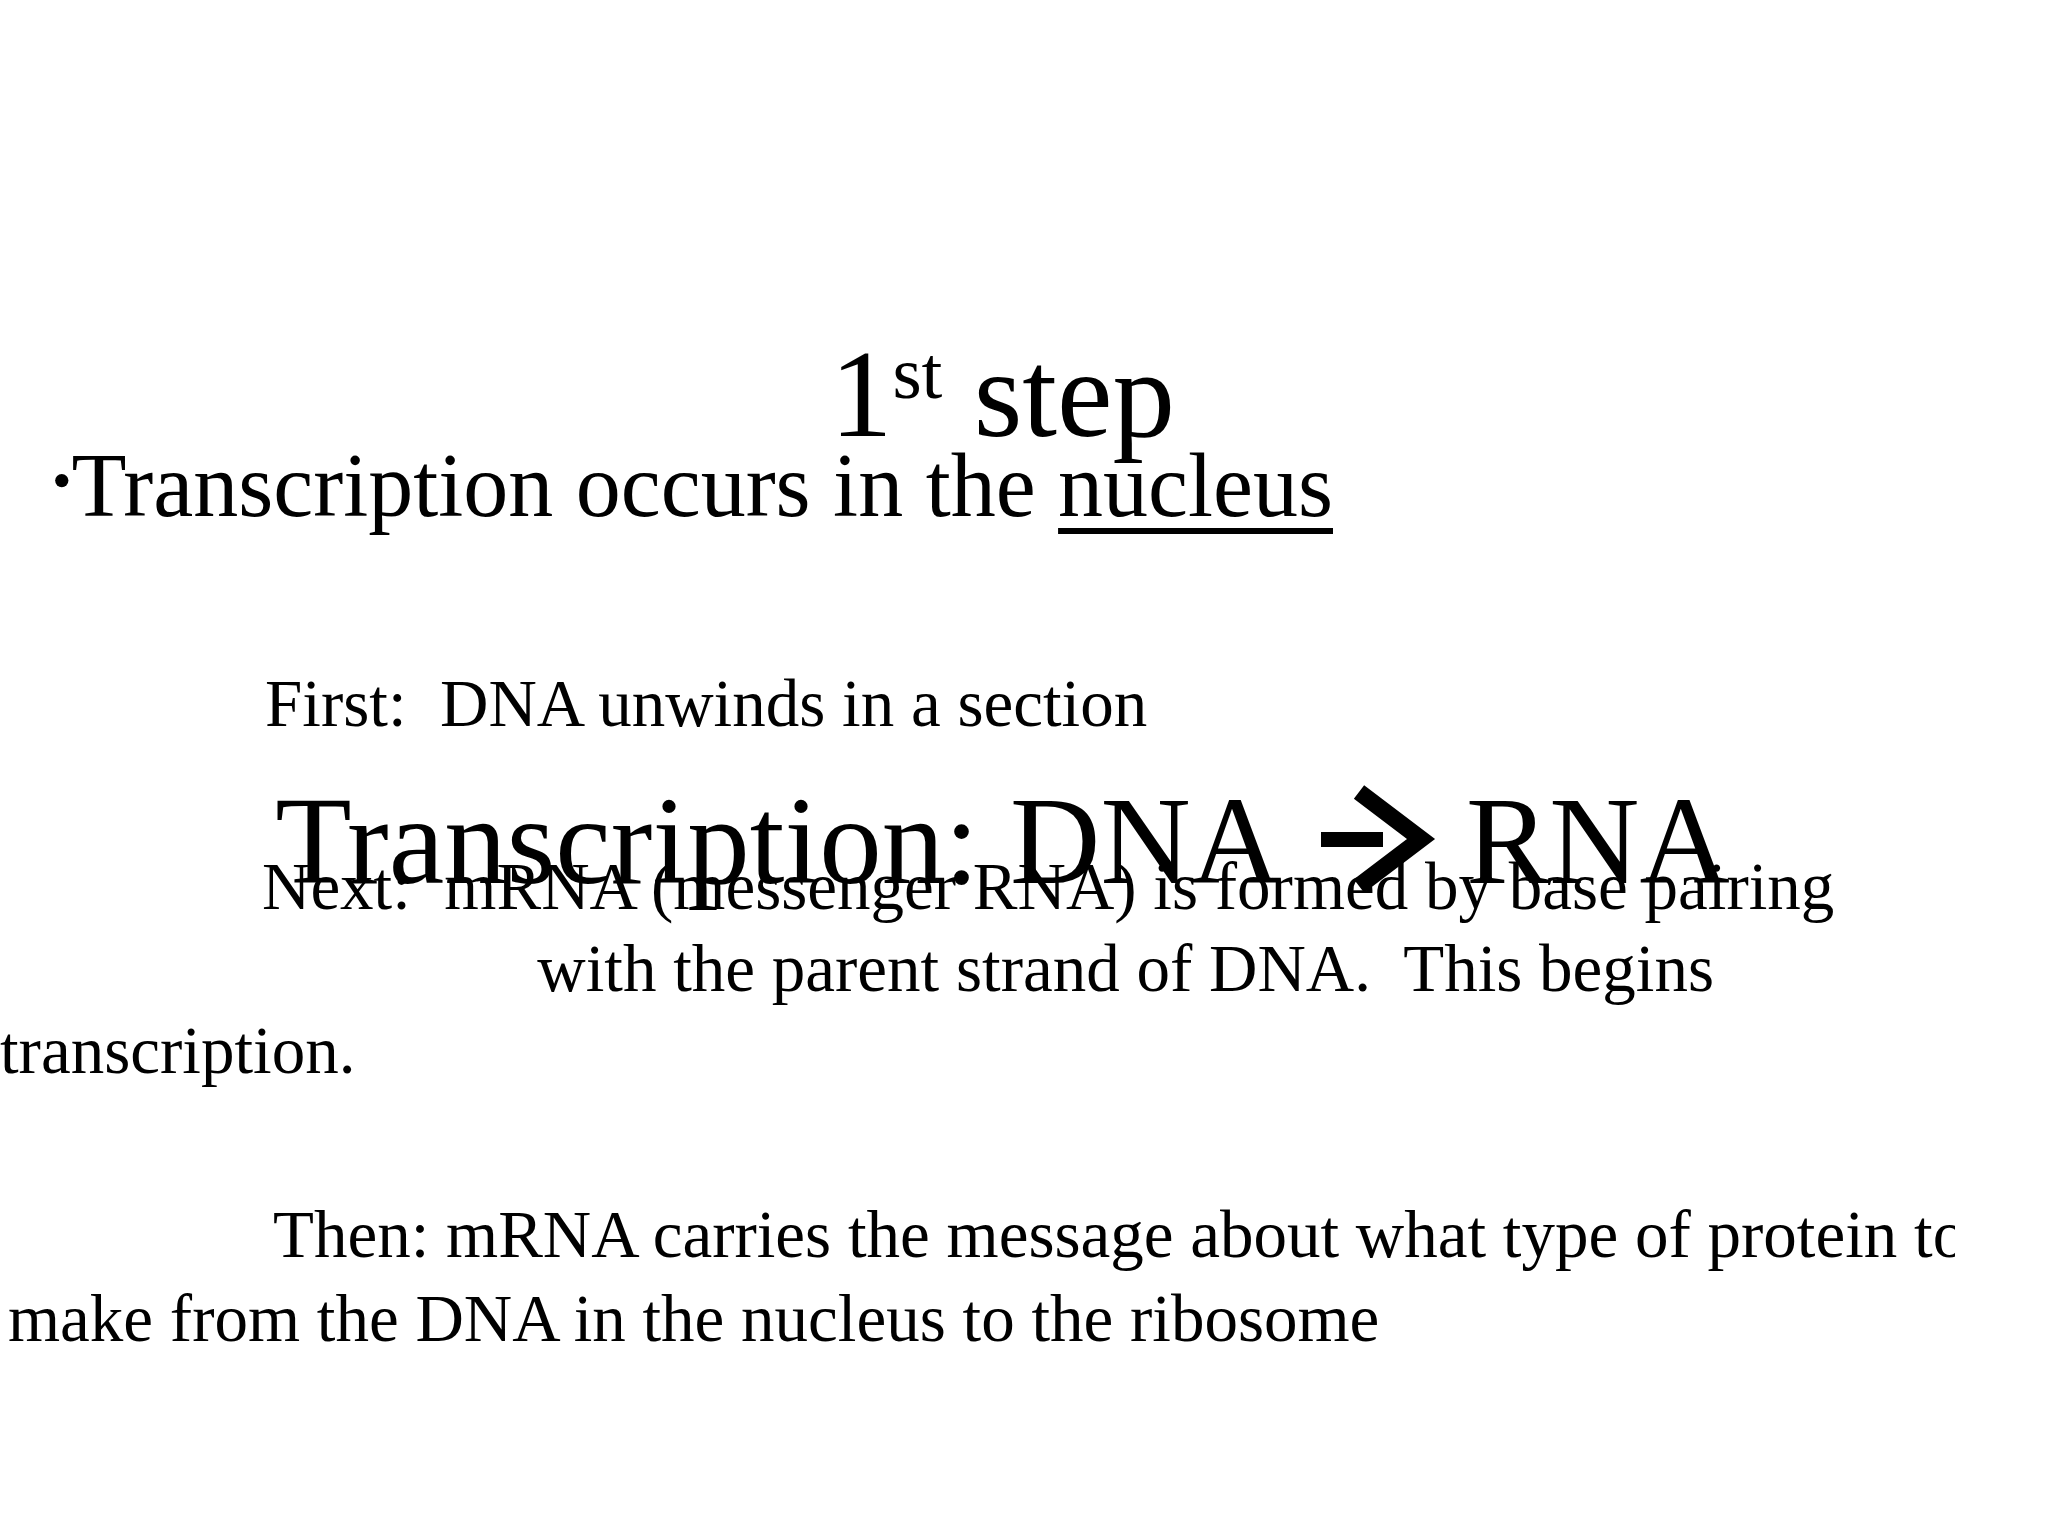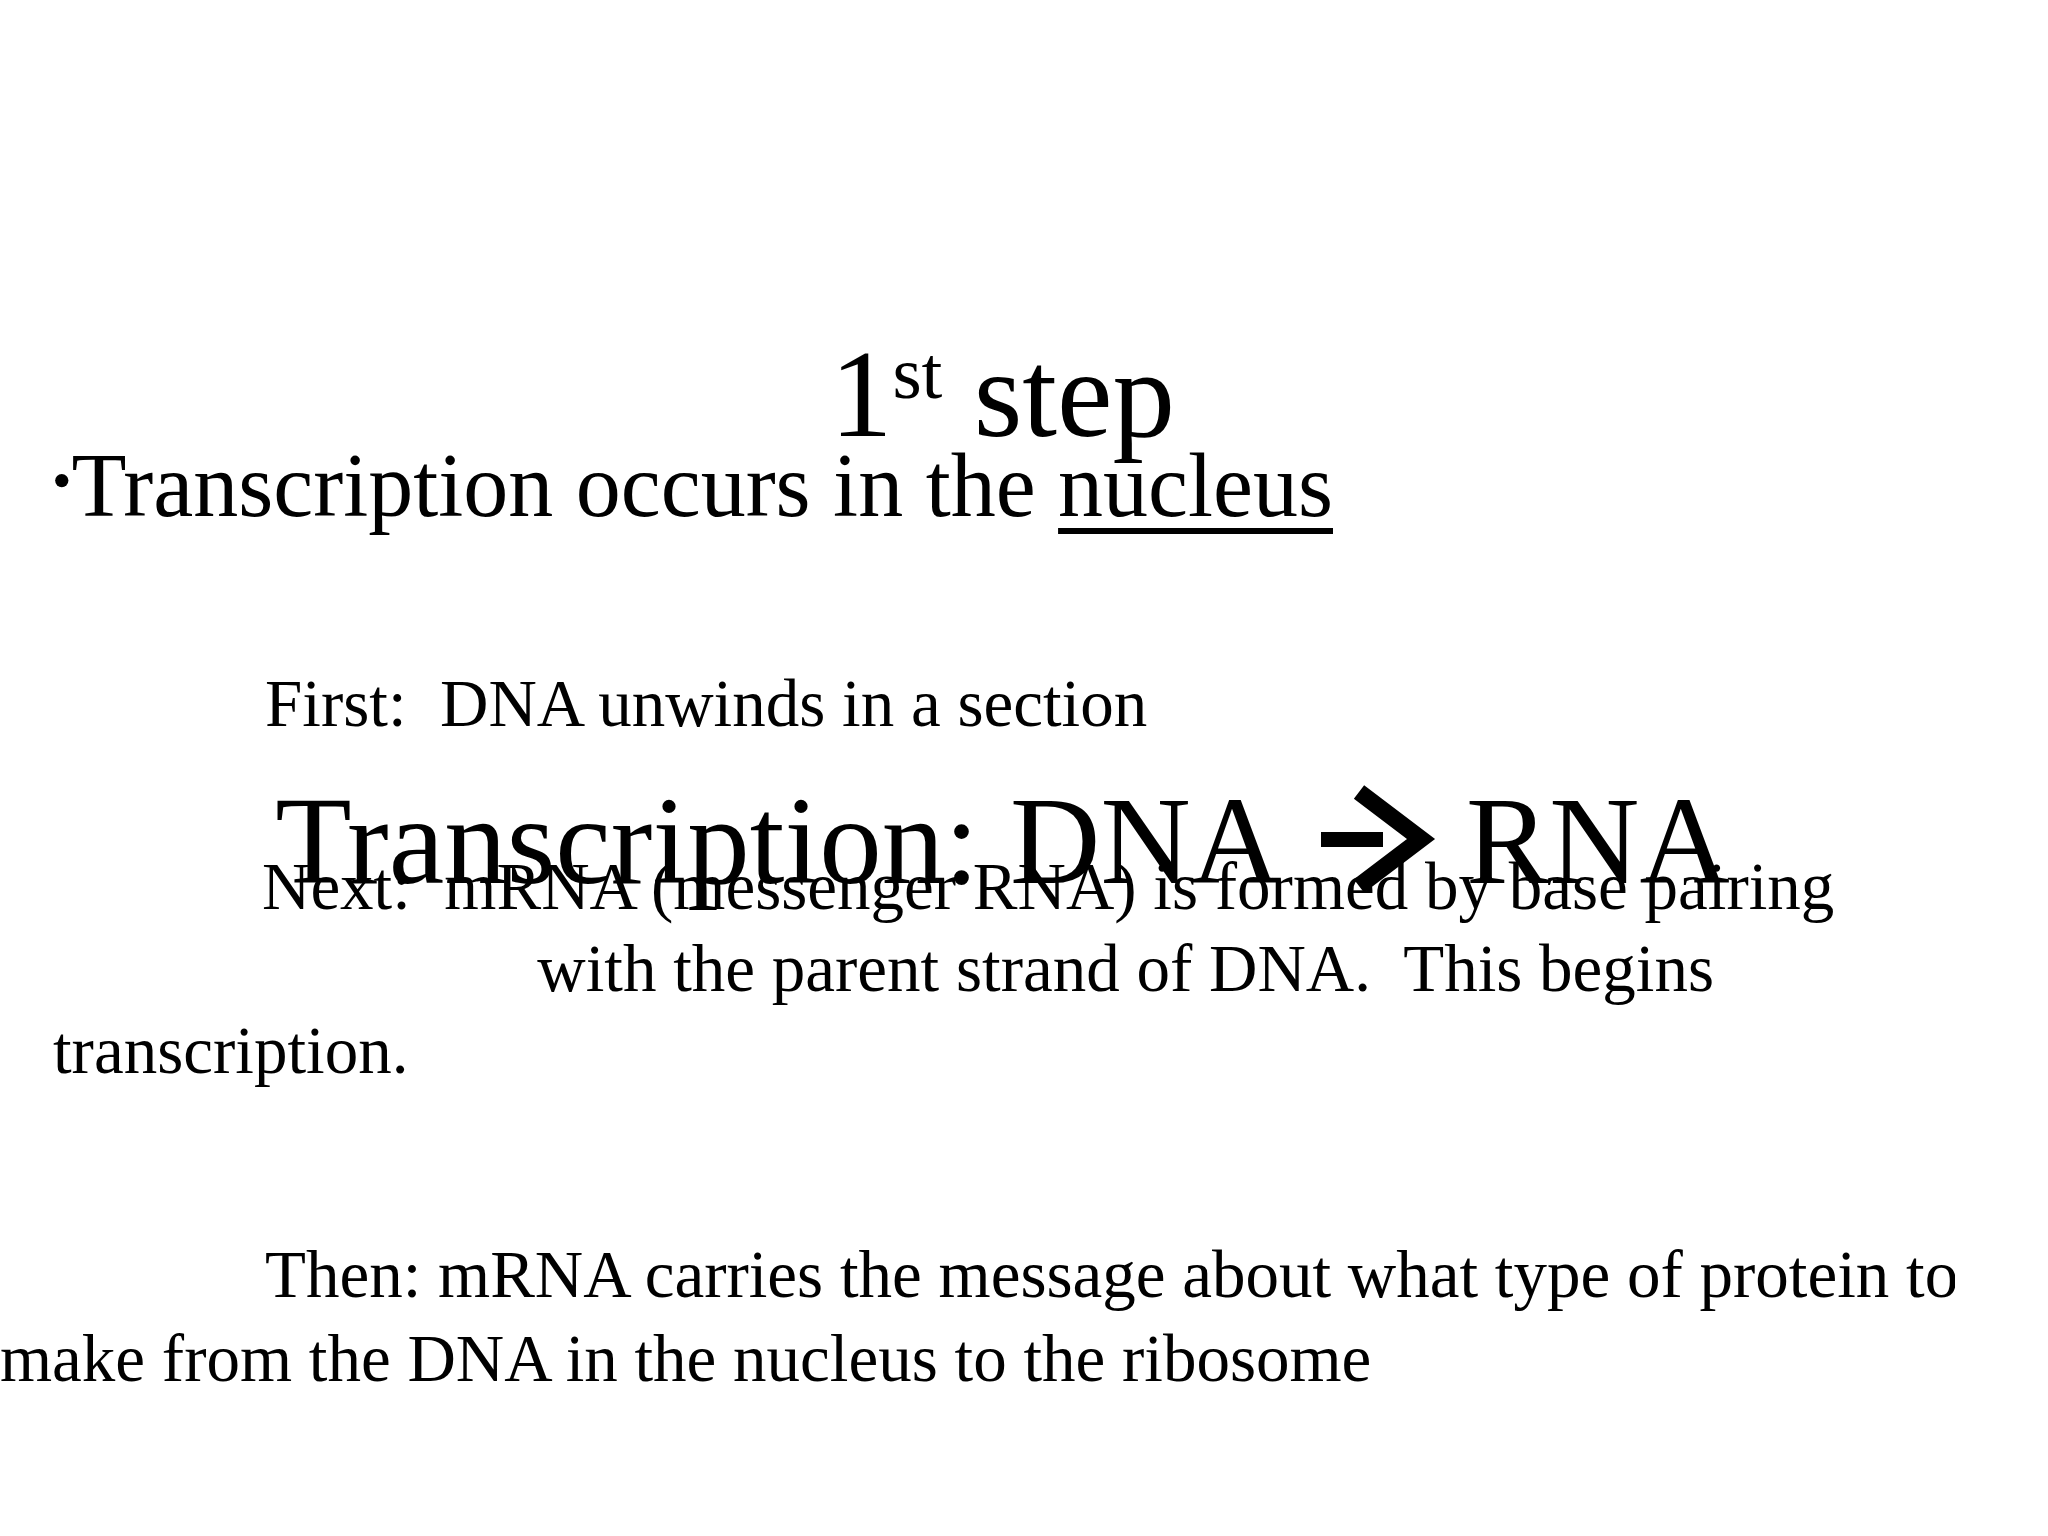--- a/index.html
+++ b/index.html
@@ -68,25 +68,26 @@
     top: 663px;
   }
   .next-block {
     position: absolute;
     left: 0;
     top: 845px;
   }
   .next-block .body-line { line-height: 82px; }
   .next-line-1 { margin-left: 262px; text-align: center; }
   .next-line-2 { margin-left: 417px; text-align: center; }
-  .next-line-3 { margin-left: 53px; }
+  .next-line-3 { }
   .then-block {
     position: absolute;
     left: 0;
-    top: 1232px;
+    top: 1192px;
+    padding-left: 8px;
   }
   .then-block .body-line { line-height: 84px; }
   .then-line-1 { margin-left: 265px; }
   .then-line-2 { }
 </style>
 </head>
 <body>
 
 <div class="slide">
 

